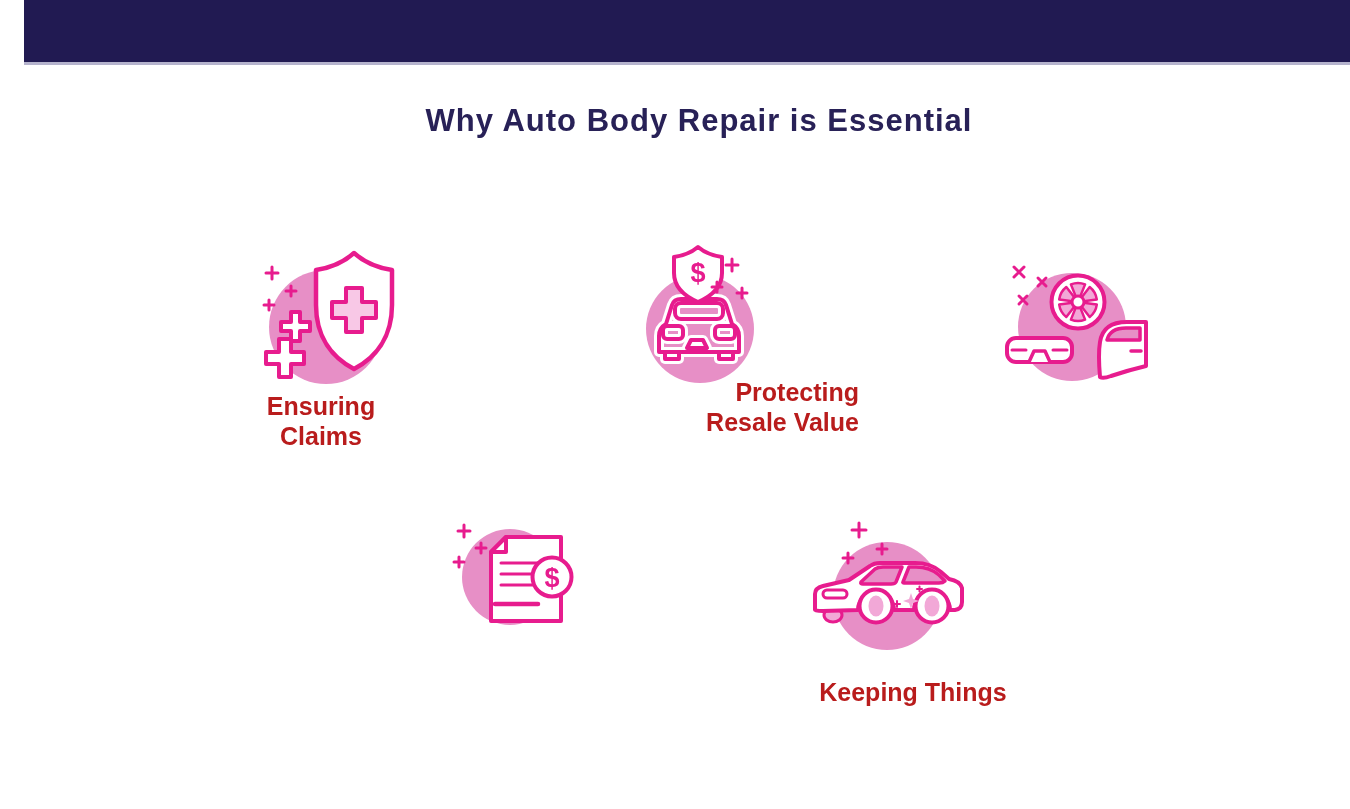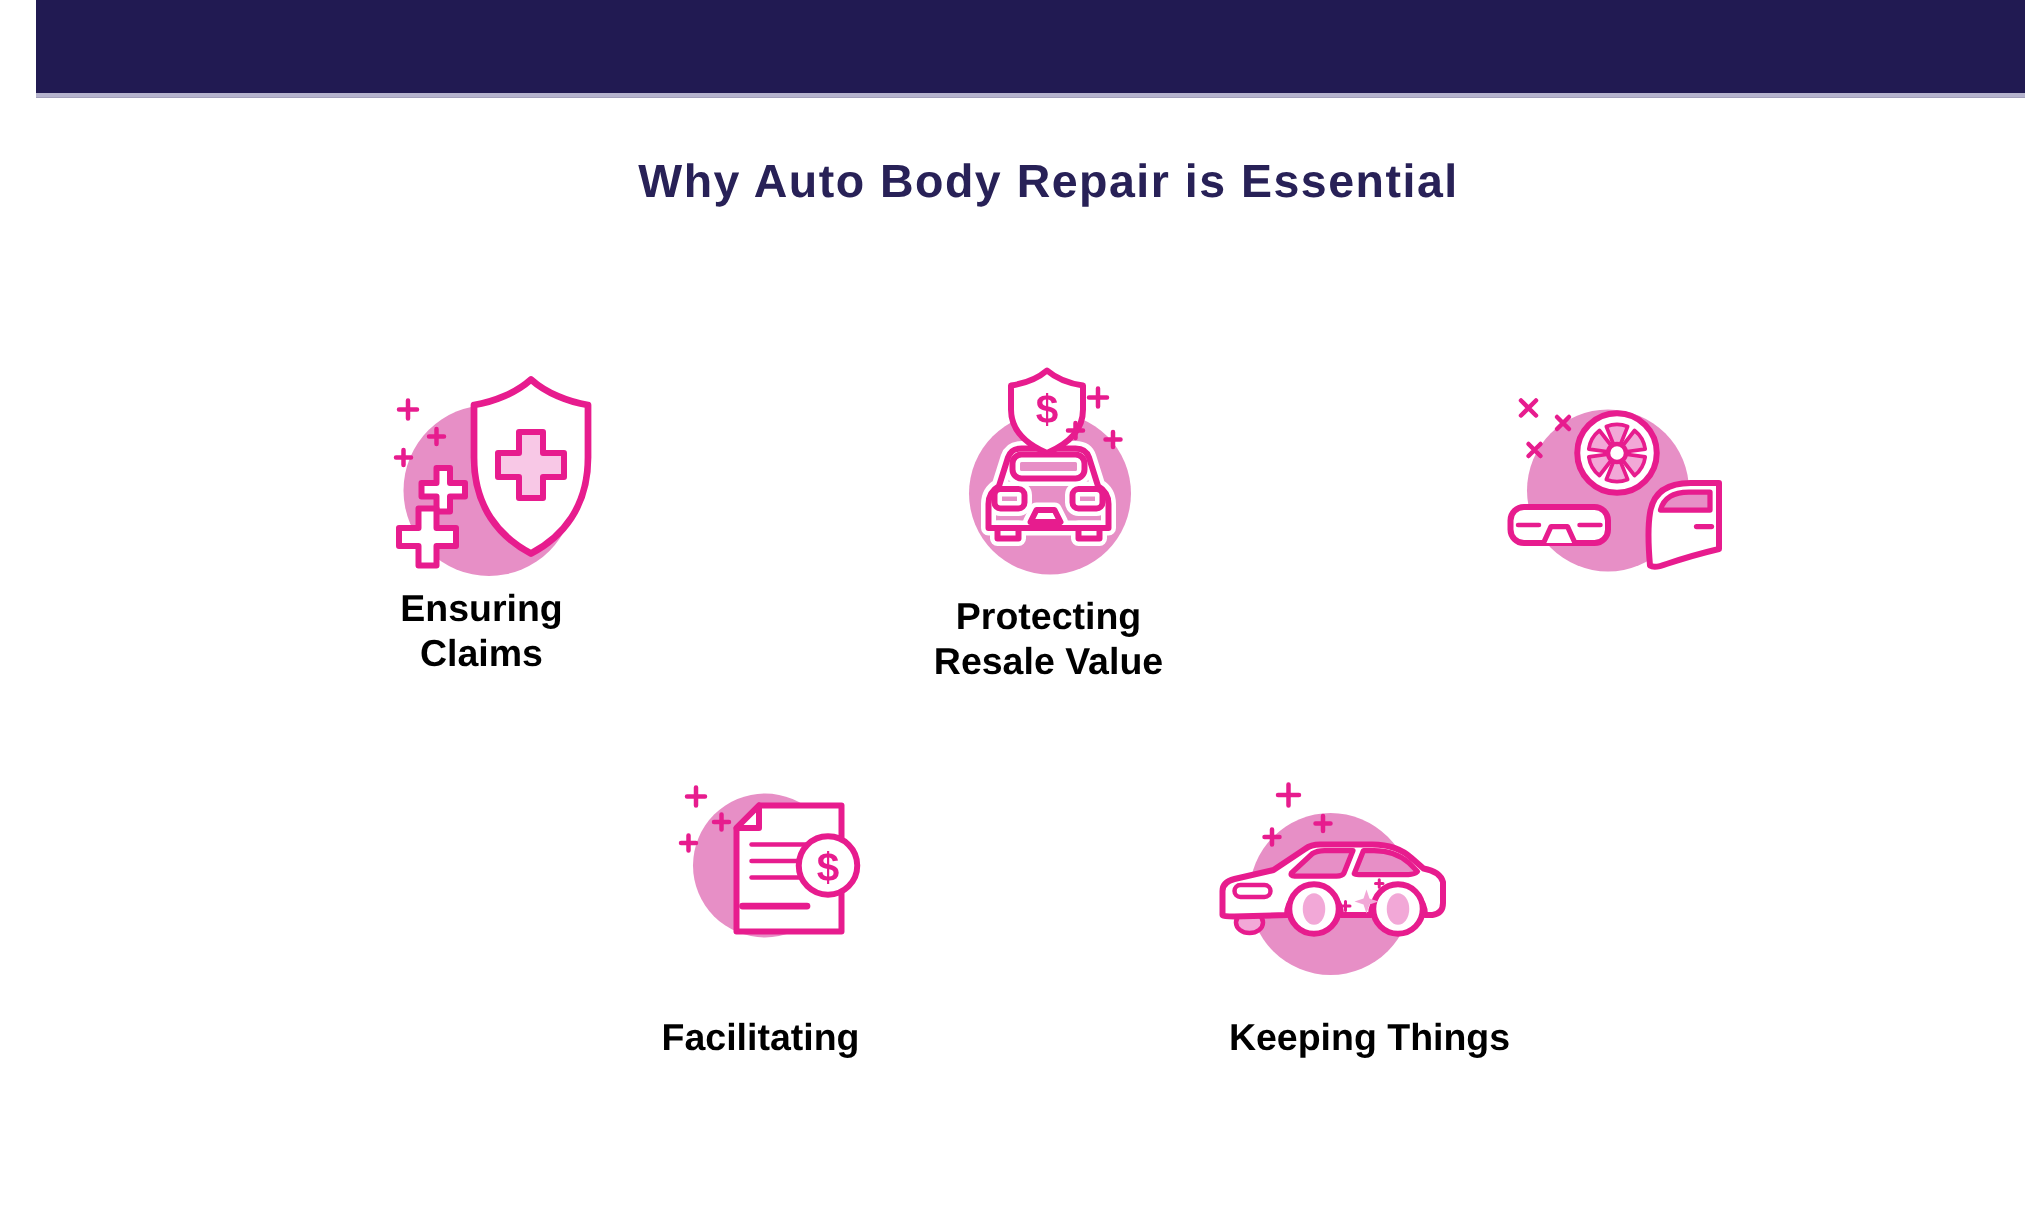--- a/index.html
+++ b/index.html
@@ -19,25 +19,25 @@
   .title{
     position:absolute;top:103px;left:0;width:100%;
     text-align:center;
     font-size:31px;font-weight:bold;letter-spacing:1px;
     color:#282157;
   }
   .label{
     position:absolute;width:320px;
     text-align:center;
     font-size:25px;font-weight:bold;line-height:30px;
-    color:#000000;
+    color:#b91c1c;
   }
   .icon{position:absolute;}
   .lbl-1{left:137px;top:391px;}
-  .lbl-2{left:515px;top:396px;}
+  .lbl-2{left:515px;top:377px;text-align:right;}
   .lbl-3{left:891px;top:391px;}
   .lbl-4{left:323px;top:677px;}
   .lbl-5{left:729px;top:677px;}
   .ic-1{left:225px;top:250px;}
   .ic-2{left:595px;top:240px;}
   .ic-3{left:975px;top:248px;}
   .ic-4{left:418px;top:515px;}
   .ic-5{left:775px;top:518px;}
   svg text{font-family:"Liberation Sans", sans-serif;font-weight:bold;}
 </style>
@@ -144,21 +144,20 @@
     <g stroke="#e71c8e" stroke-linecap="round">
       <path d="M59,48 H97" stroke-width="3"></path>
       <path d="M59,59 H97" stroke-width="3"></path>
       <path d="M59,70 H97" stroke-width="3"></path>
       <path d="M53,89 H96" stroke-width="4.5"></path>
     </g>
     <circle cx="110" cy="62" r="19.5" fill="#ffffff" stroke="#e71c8e" stroke-width="4"></circle>
     <text x="110" y="72" text-anchor="middle" font-size="27" fill="#e71c8e">$</text>
   </svg>
   <div class="label lbl-4">
-    <div>Facilitating</div>
   </div>
 
   <svg class="icon ic-5" width="175" height="140" viewBox="0 0 175 140">
     <circle cx="88" cy="78" r="54" fill="#e78fc6"></circle>
     <g stroke="#e71c8e" stroke-width="3" stroke-linecap="round" fill="none">
       <path d="M53,12 H67 M60,5 V19"></path>
       <path d="M78,31 H88 M83,26 V36"></path>
       <path d="M44,40 H54 M49,35 V45"></path>
     </g>
     <ellipse cx="34" cy="97" rx="9" ry="7" fill="#f2a8d7" stroke="#e71c8e" stroke-width="3"></ellipse>

